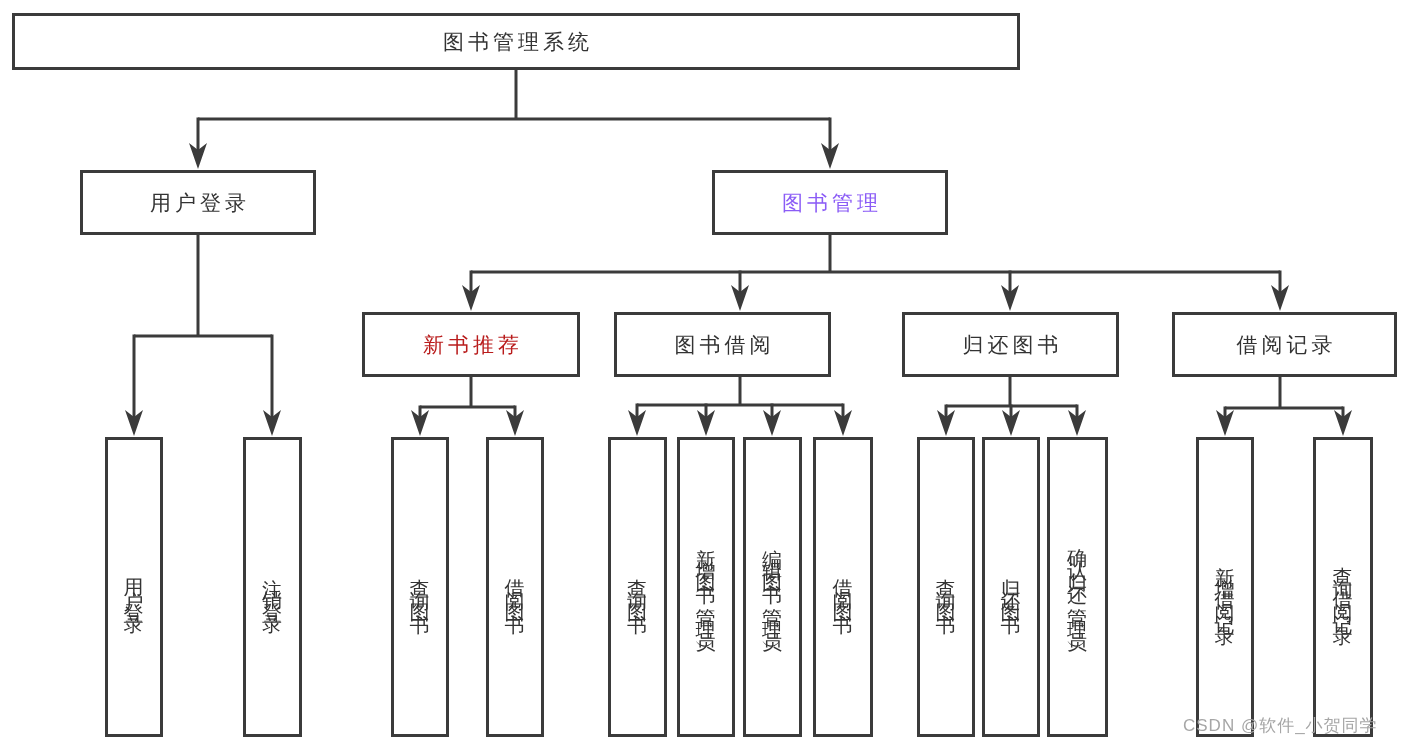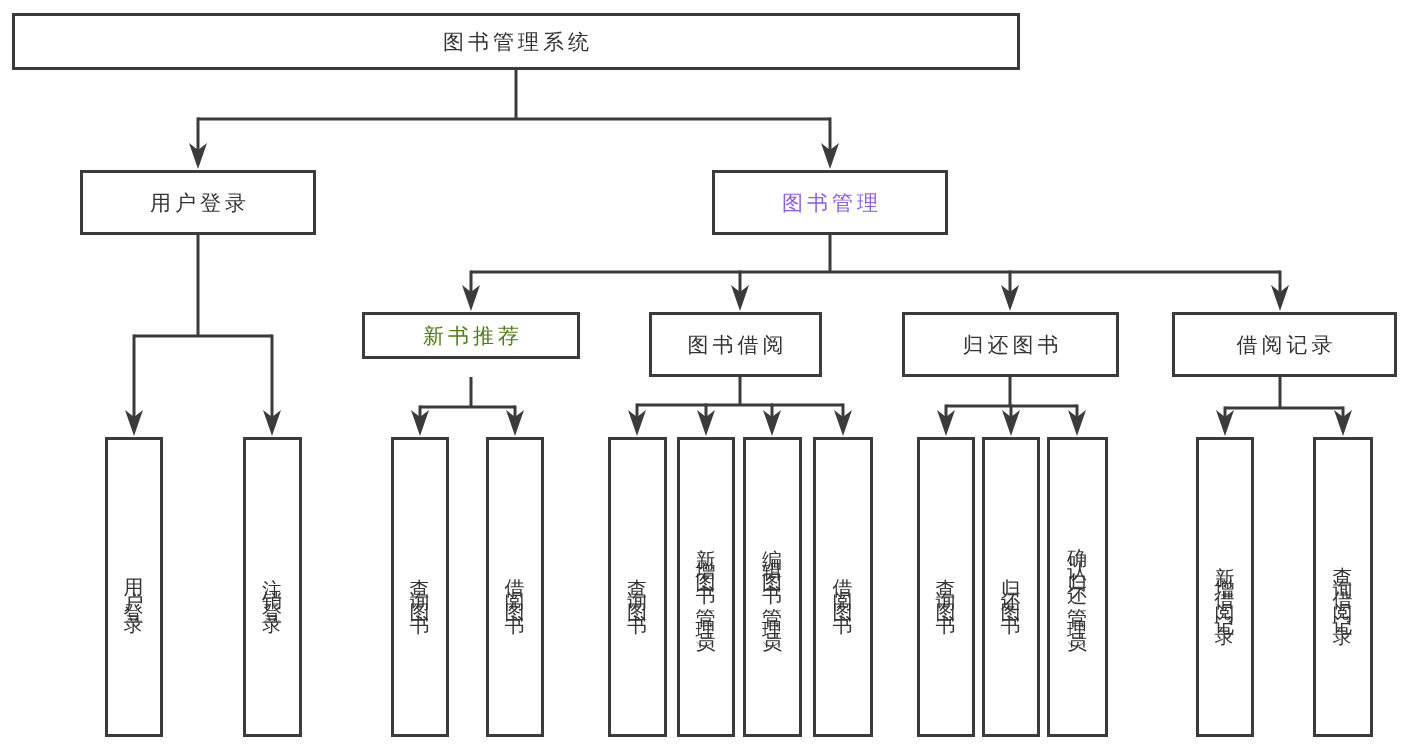--- a/index.html
+++ b/index.html
@@ -102,29 +102,30 @@
       <polygon points="1225,436 1216,410 1225,417 1234,410" fill="#3b3b3b"></polygon>
       <line x1="1343" y1="406.5" x2="1343" y2="418" stroke="#3b3b3b" stroke-width="3"></line>
       <polygon points="1343,436 1334,410 1343,417 1352,410" fill="#3b3b3b"></polygon>
     </svg>
   <div id="nodes">
       <div class="node h" style="left: 12px; top: 13px; width: 1008px; height: 57px; border-color: rgb(59, 59, 59); color: rgb(51, 51, 51);">图书管理系统</div>
       <div class="node h" style="left: 80px; top: 170px; width: 236px; height: 65px; border-color: rgb(59, 59, 59); color: rgb(51, 51, 51);">用户登录</div>
       <div class="node h" style="left: 712px; top: 170px; width: 236px; height: 65px; border-color: rgb(59, 59, 59); color: #8b5cf6;">图书管理</div>
       <div class="node v" style="left: 105px; top: 437px; width: 58px; height: 300px; border-color: rgb(59, 59, 59); color: rgb(51, 51, 51);">用户登录</div>
       <div class="node v" style="left: 243px; top: 437px; width: 59px; height: 300px; border-color: rgb(59, 59, 59); color: rgb(51, 51, 51);">注销登录</div>
-      <div class="node h" style="left: 362px; top: 312px; width: 218px; height: 47px; border-color: rgb(59, 59, 59); color: #4d7c0f;">新书推荐</div>
-      <div class="node h" style="left: 649px; top: 312px; width: 173px; height: 65px; border-color: rgb(59, 59, 59); color: rgb(51, 51, 51);">图书借阅</div>
+      <div class="node h" style="left: 362px; top: 312px; width: 218px; height: 65px; border-color: rgb(59, 59, 59); color: #b91c1c;">新书推荐</div>
+      <div class="node h" style="left: 614px; top: 312px; width: 217px; height: 65px; border-color: rgb(59, 59, 59); color: rgb(51, 51, 51);">图书借阅</div>
       <div class="node h" style="left: 902px; top: 312px; width: 217px; height: 65px; border-color: rgb(59, 59, 59); color: rgb(51, 51, 51);">归还图书</div>
       <div class="node h" style="left: 1172px; top: 312px; width: 225px; height: 65px; border-color: rgb(59, 59, 59); color: rgb(51, 51, 51);">借阅记录</div>
       <div class="node v" style="left: 391px; top: 437px; width: 58px; height: 300px; border-color: rgb(59, 59, 59); color: rgb(51, 51, 51);">查询图书</div>
       <div class="node v" style="left: 486px; top: 437px; width: 58px; height: 300px; border-color: rgb(59, 59, 59); color: rgb(51, 51, 51);">借阅图书</div>
       <div class="node v" style="left: 608px; top: 437px; width: 59px; height: 300px; border-color: rgb(59, 59, 59); color: rgb(51, 51, 51);">查询图书</div>
       <div class="node v" style="left: 677px; top: 437px; width: 58px; height: 300px; border-color: rgb(59, 59, 59); color: rgb(51, 51, 51);">新增图书（管理员）</div>
       <div class="node v" style="left: 743px; top: 437px; width: 59px; height: 300px; border-color: rgb(59, 59, 59); color: rgb(51, 51, 51);">编辑图书（管理员）</div>
       <div class="node v" style="left: 813px; top: 437px; width: 60px; height: 300px; border-color: rgb(59, 59, 59); color: rgb(51, 51, 51);">借阅图书</div>
       <div class="node v" style="left: 917px; top: 437px; width: 58px; height: 300px; border-color: rgb(59, 59, 59); color: rgb(51, 51, 51);">查询图书</div>
       <div class="node v" style="left: 982px; top: 437px; width: 58px; height: 300px; border-color: rgb(59, 59, 59); color: rgb(51, 51, 51);">归还图书</div>
       <div class="node v" style="left: 1047px; top: 437px; width: 61px; height: 300px; border-color: rgb(59, 59, 59); color: rgb(51, 51, 51);">确认归还（管理员）</div>
       <div class="node v" style="left: 1196px; top: 437px; width: 58px; height: 300px; border-color: rgb(59, 59, 59); color: rgb(51, 51, 51);">新增借阅记录</div>
       <div class="node v" style="left: 1313px; top: 437px; width: 60px; height: 300px; border-color: rgb(59, 59, 59); color: rgb(51, 51, 51);">查询借阅记录</div>
     </div>
+  <div id="watermark" style="color: rgb(166, 166, 166);">CSDN @软件_小贺同学</div>
 </div>
 
 </body></html>

